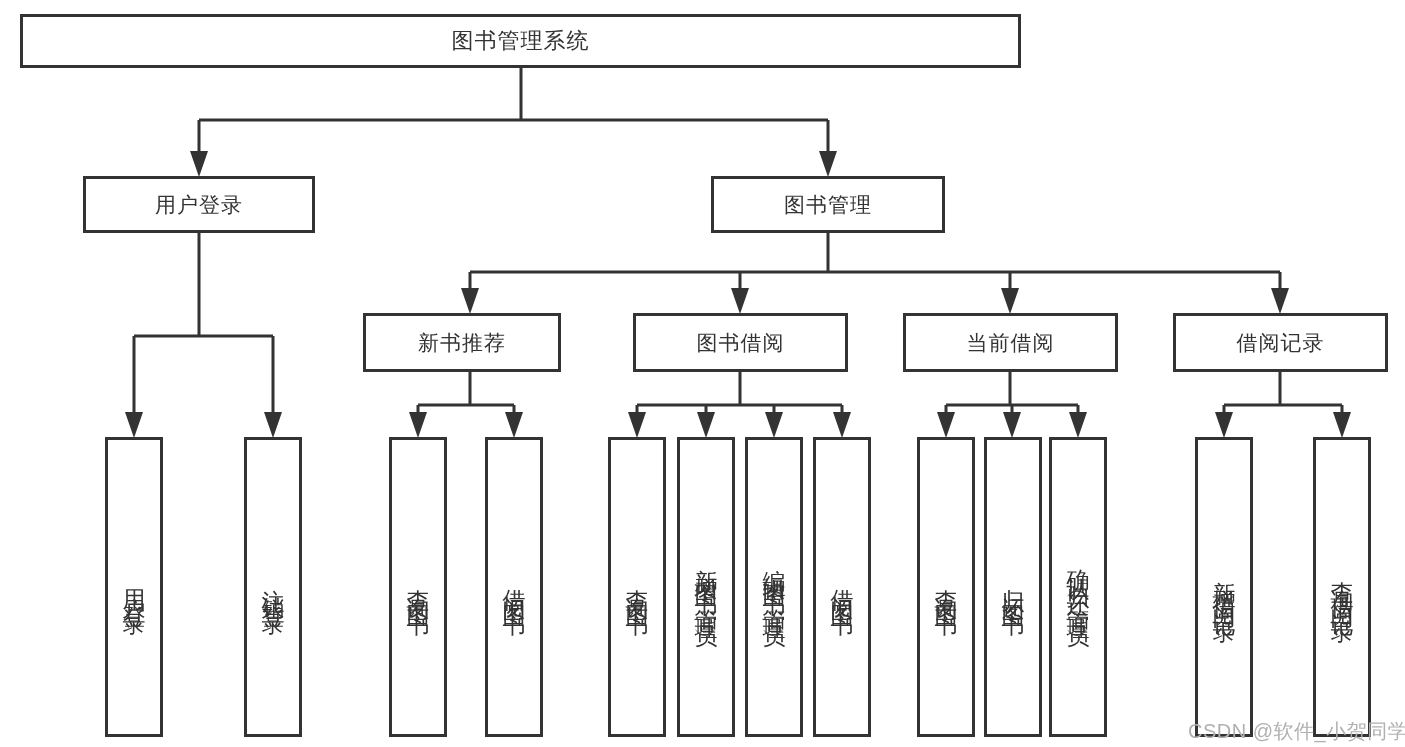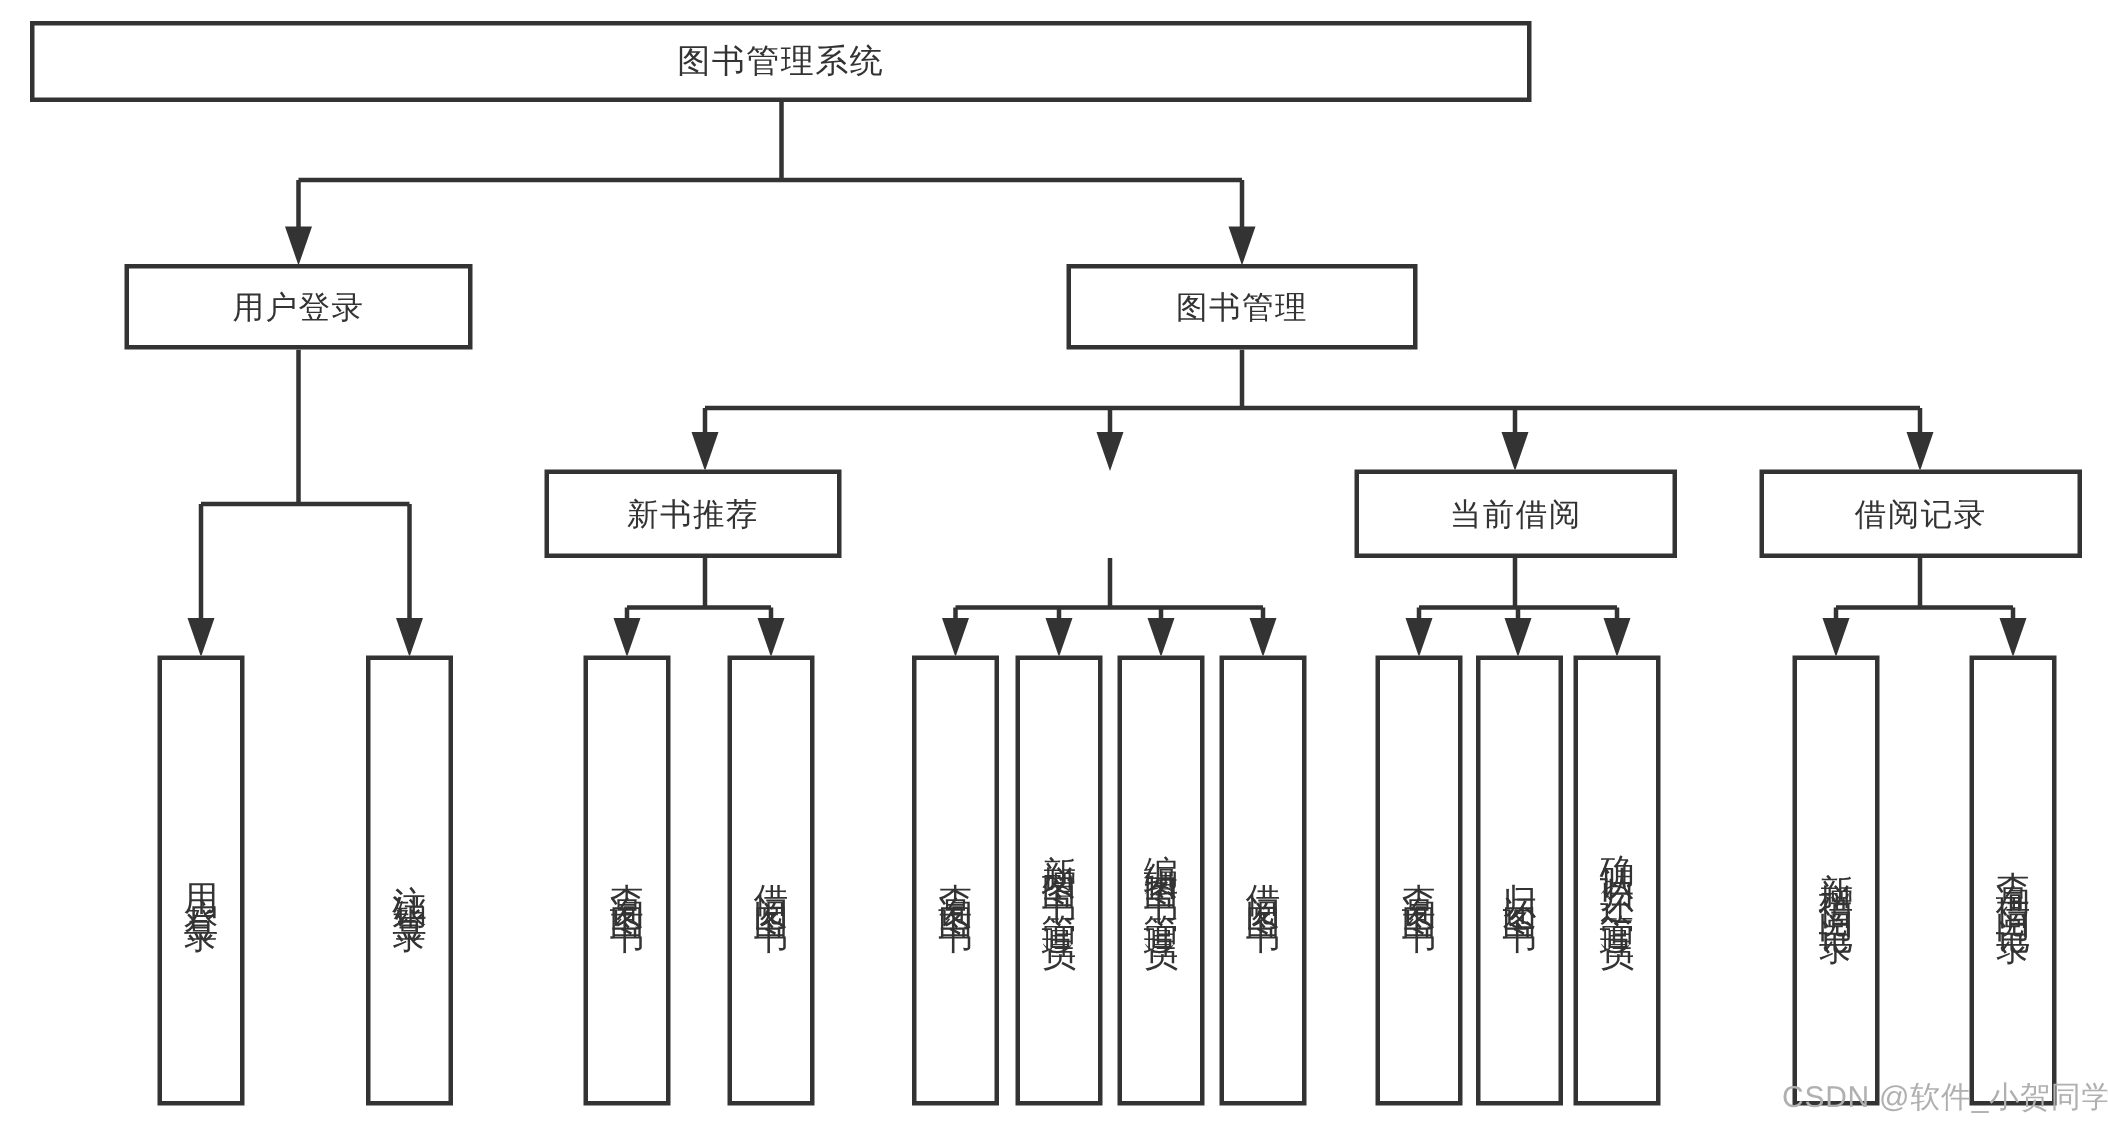--- a/index.html
+++ b/index.html
@@ -117,20 +117,23 @@
   <div class="node" style="left:83px; top:176px; width:232px; height:57px;">
     <span class="hlabel">用户登录</span>
   </div>
   <div class="node" style="left:711px; top:176px; width:234px; height:57px;">
     <span class="hlabel">图书管理</span>
   </div>
 
   <div class="node" style="left:363px; top:313px; width:198px; height:59px;">
     <span class="hlabel">新书推荐</span>
   </div>
+  <div class="node" style="left:633px; top:313px; width:215px; height:59px;">
+    <span class="hlabel">图书借阅</span>
+  </div>
   <div class="node" style="left:903px; top:313px; width:215px; height:59px;">
     <span class="hlabel">当前借阅</span>
   </div>
   <div class="node" style="left:1173px; top:313px; width:215px; height:59px;">
     <span class="hlabel">借阅记录</span>
   </div>
 
   <div class="node vbox" style="left:105px;">
     <span class="vlabel">用户登录</span>
   </div>

